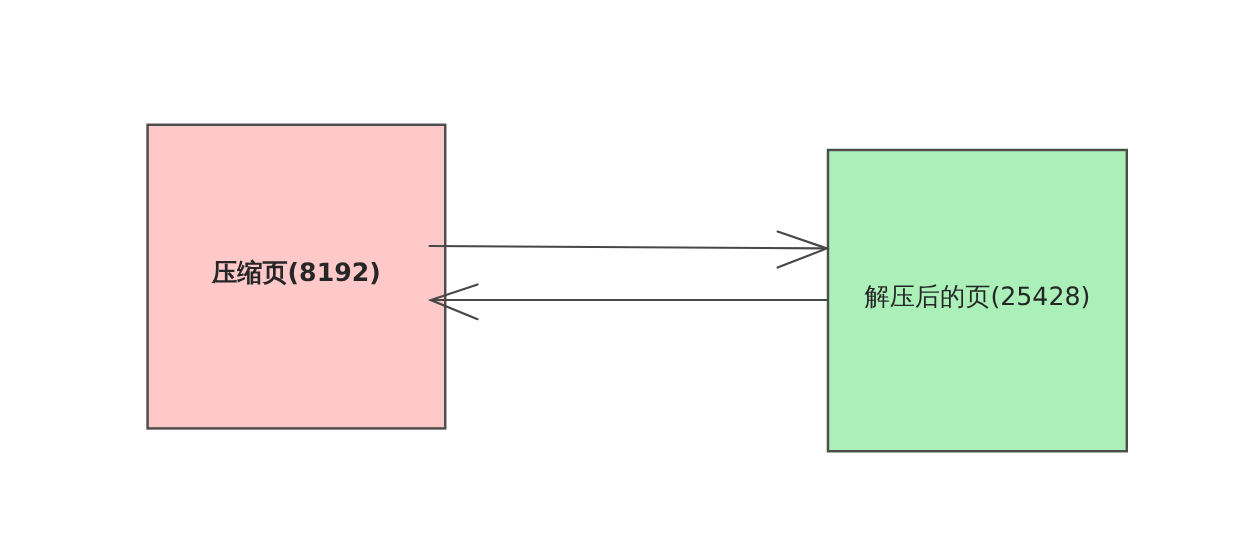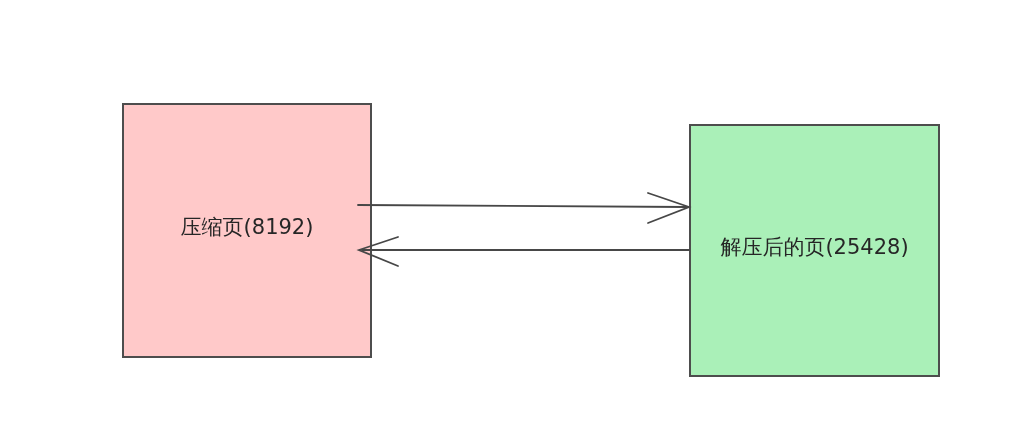--- a/index.html
+++ b/index.html
@@ -54,21 +54,21 @@
     height: 448px;
     z-index: 2;
     pointer-events: none;
   }
 </style>
 </head>
 <body>
 
 <div class="canvas">
 
-  <div class="node node-compressed" style="background-color: rgb(255, 201, 201);">
+  <div class="node node-compressed" style="background-color: rgb(255, 201, 201); font-weight: bold;">
     <div class="label">压缩页(8192)</div>
   </div>
 
   <div class="node node-decompressed" style="background-color: rgb(170, 240, 184);">
     <div class="label">解压后的页(25428)</div>
   </div>
 
   <svg class="edges" viewBox="0 0 1032 448" xmlns="http://www.w3.org/2000/svg">
 
     <g fill="none" stroke-width="1.8" stroke-linecap="round">

